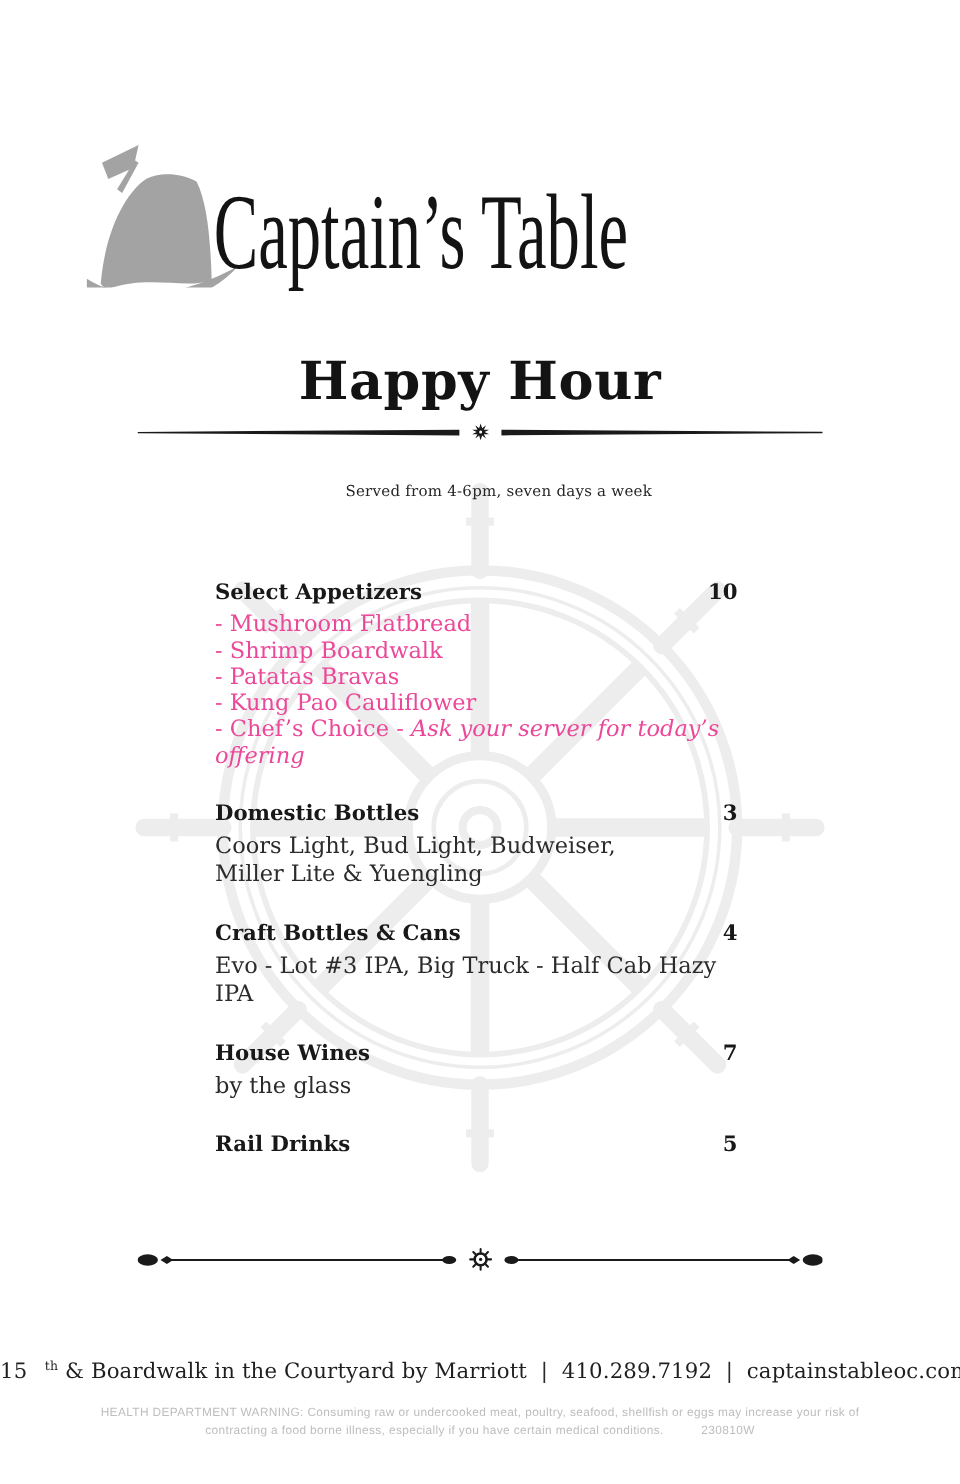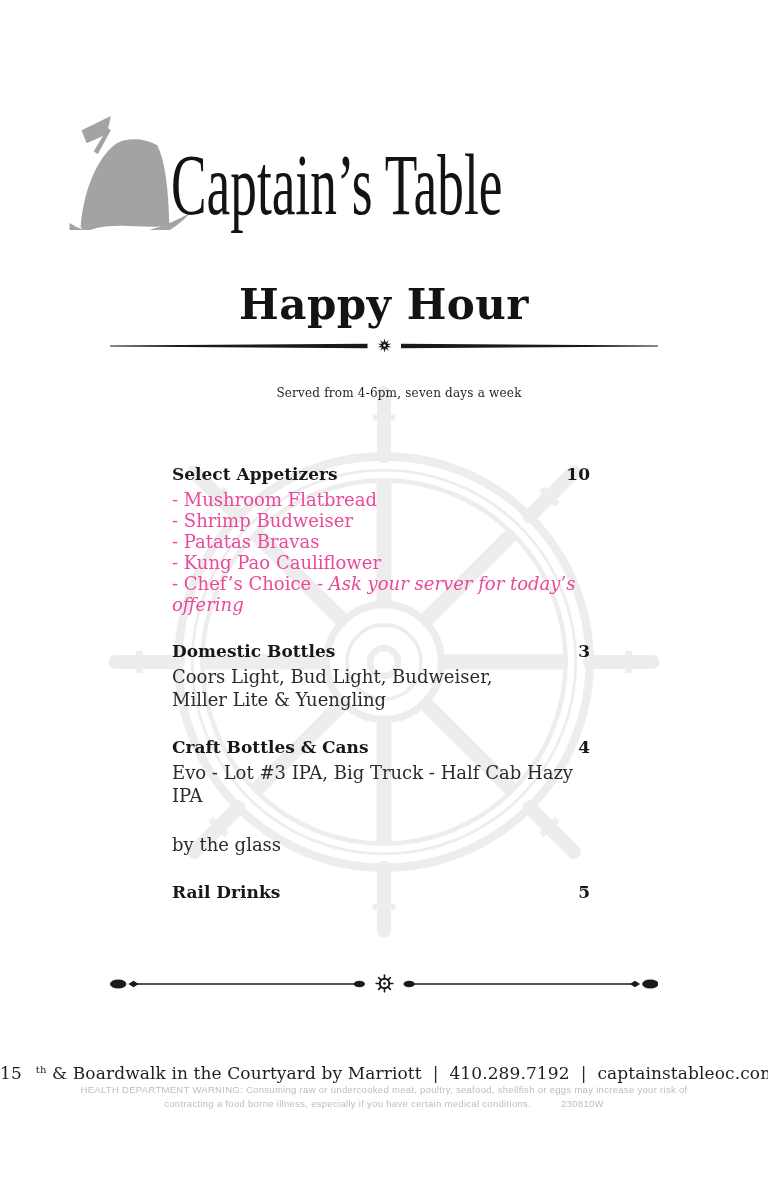--- a/index.html
+++ b/index.html
@@ -77,21 +77,21 @@
 
   
   .footer {
     text-align:center; margin-top:70px;
     font-size:17px; color:#1f1f1f; letter-spacing:0.1px;
     white-space:nowrap;
   }
   .footer sup { font-size:10px; vertical-align:6px;margin-left:14px; }
   .footer .sep { margin:0 11px; color:#2a2a2a; }
   .warning {
-    text-align:center; 
+    text-align:center; margin-top:17px;
     font-family:"Liberation Sans", sans-serif;
     font-size:9.5px; line-height:14px;
     color:#bdbdbd; letter-spacing:0.3px;
   }
   .warning .code { margin-left:30px; }
 </style>
 </head>
 <body>
 
 <div class="page">
@@ -183,21 +183,21 @@
 
     <div class="menu">
 
       <div class="section">
         <div class="sec-head">
           <span>Select Appetizers</span>
           <span>10</span>
         </div>
         <div class="sec-items">
           <div>- Mushroom Flatbread</div>
-          <div>- Shrimp Budweiser</div>
+          <div>- Shrimp Boardwalk</div>
           <div>- Patatas Bravas</div>
           <div>- Kung Pao Cauliflower</div>
           <div><span>- Chef’s Choice - </span><span class="note">Ask your server for today’s offering</span></div>
         </div>
       </div>
 
       <div class="section">
         <div class="sec-head">
           <span>Domestic Bottles</span>
           <span>3</span>
@@ -212,20 +212,24 @@
         <div class="sec-head">
           <span>Craft Bottles &amp; Cans</span>
           <span>4</span>
         </div>
         <div class="sec-lines">
           <div>Evo - Lot #3 IPA, Big Truck - Half Cab Hazy IPA</div>
         </div>
       </div>
 
       <div class="section">
+        <div class="sec-head">
+          <span>House Wines</span>
+          <span>7</span>
+        </div>
         <div class="sec-lines">
           <div>by the glass</div>
         </div>
       </div>
 
       <div class="section">
         <div class="sec-head">
           <span>Rail Drinks</span>
           <span>5</span>
         </div>

